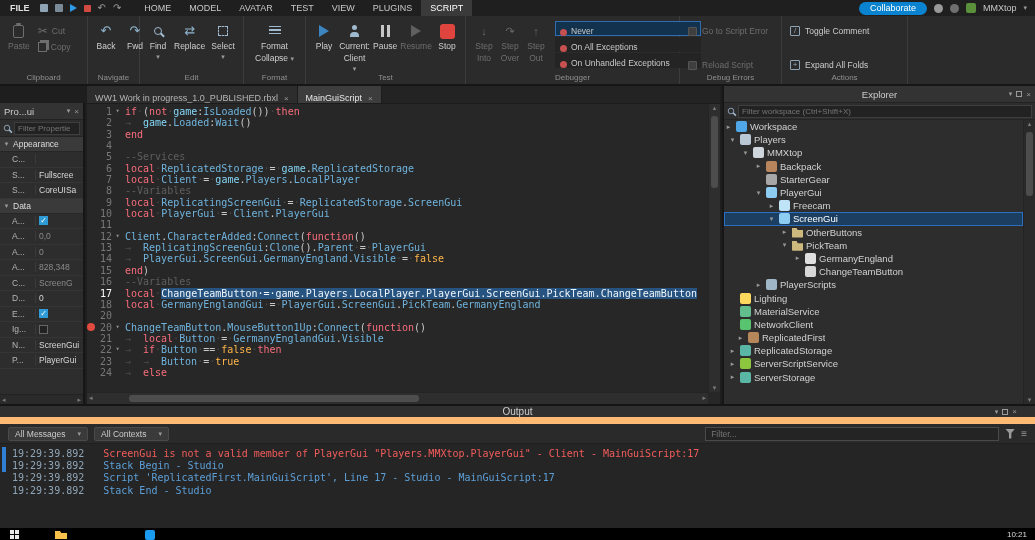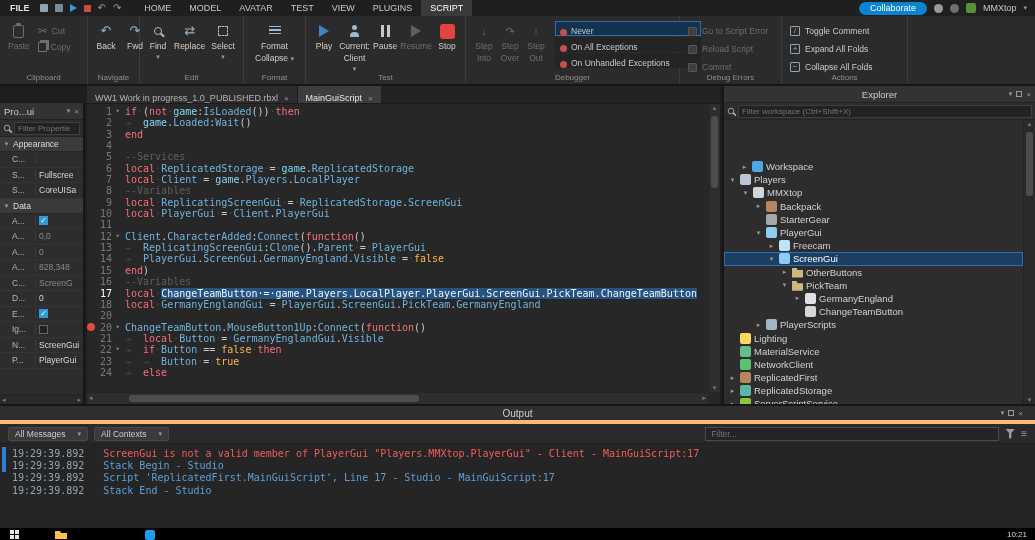--- a/index.html
+++ b/index.html
@@ -28,21 +28,21 @@
 .ribbon{position:absolute;top:16px;left:0;right:0;height:70px;background:#2b2b2b;border-bottom:2px solid #161616;display:flex}
 .rsec{position:relative;height:100%;border-right:1px solid #3c3c3c;padding:5px 5px 13px;flex:none}
 .rsec.filler{flex:1;border-right:none}
 .rsec-label{position:absolute;bottom:2px;left:0;right:0;text-align:center;font-size:8px;color:#8f8f8f}
 .rrow{display:flex;align-items:flex-start;gap:3px}
 .rbtn{display:flex;flex-direction:column;align-items:center;gap:2px;font-size:8.5px;color:#cfcfcf;padding:2px 3px;min-width:26px;text-align:center}
 .rbtn .icbox{height:16px;display:flex;align-items:center;justify-content:center}
 .dim{color:#6e6e6e}
 .vcol{display:flex;flex-direction:column;gap:3px;margin-top:3px}
 .hbtn{display:flex;align-items:center;gap:4px;font-size:8.5px;padding:1px 2px}
-.vlist{display:flex;flex-direction:column;gap:2px;margin-top:2px}
+.vlist{display:flex;flex-direction:column;gap:18px;margin-top:2px}
 .stack-btn{display:flex;align-items:center;gap:5px;height:16px;font-size:8.5px;padding:0 3px}
 .glyph{font-size:12px;line-height:12px}
 .nav{color:#8fb3cc;font-size:13px}
 .ic-clipboard{width:11px;height:13px;border:1.5px solid currentColor;border-radius:2px;position:relative;display:inline-block}
 .ic-clipboard::before{content:'';position:absolute;top:-3px;left:2px;right:2px;height:2.5px;background:currentColor;border-radius:1px}
 .ic-copy{width:9px;height:10px;border:1.2px solid currentColor;display:inline-block;box-shadow:2px -2px 0 0 currentColor}
 .ic-mag{width:8px;height:8px;border:1.5px solid #9fb9cf;border-radius:50%;position:relative;display:inline-block}
 .ic-mag::after{content:'';position:absolute;width:5px;height:1.6px;background:#9fb9cf;transform:rotate(45deg);right:-4px;bottom:-2px}
 .ic-select{width:10px;height:10px;border:1px dashed #9fb9cf;display:inline-block}
 .ic-format{width:12px;height:10px;display:inline-block;background:repeating-linear-gradient(#9fb9cf 0 1.5px,transparent 1.5px 3.5px)}
@@ -113,21 +113,21 @@
 .tree-row.sel{background:#1c3f61;box-shadow:inset 0 0 0 1px #2d6fbf;color:#fff}
 .tarrow{width:9px;font-size:7px;color:#989898;text-align:center;flex:none}
 .ticon{width:11px;height:11px;border-radius:2px;flex:none}
 .ticon.folder{clip-path:polygon(0 12%,42% 12%,52% 32%,100% 32%,100% 100%,0 100%);border-radius:1px}
 .tlabel{white-space:nowrap;overflow:hidden}
 .exp-scroll{position:absolute;right:0;top:34px;bottom:0;width:12px;background:#2a2a2a;border-left:1px solid #232323}
 .exp-thumb{position:absolute;top:12px;left:2px;right:2px;height:64px;background:#4d4d4d;border-radius:3px}
 
 
 .output{position:absolute;top:404px;left:0;right:0;height:124px;background:#252525;border-top:2px solid #151515}
-.out-head{height:18px;background:#2f2f2f;display:flex;align-items:center;font-size:10px;color:#ccc;border-bottom:4px solid #fdba74;position:relative;padding:0 12px}
+.out-head{height:18px;background:#2f2f2f;display:flex;align-items:center;font-size:10px;color:#ccc;border-bottom:7px solid #fdba74;position:relative;padding:0 18px}
 .out-toolbar{height:20px;display:flex;align-items:center;gap:6px;padding:0 8px;border-bottom:1px solid #1f1f1f;background:#2a2a2a}
 .dd{display:flex;align-items:center;gap:12px;background:#3a3a3a;border:1px solid #4a4a4a;border-radius:2px;font-size:8.5px;color:#ccc;height:14px;padding:0 6px}
 .out-toolbar input{margin-left:auto;width:294px;height:14px;background:#242424;border:1px solid #4a4a4a;color:#bbb;font-size:8.5px;padding:0 5px;font-family:"Liberation Sans",sans-serif}
 .funnel{width:10px;height:10px;background:#9a9a9a;clip-path:polygon(0 0,100% 0,62% 45%,62% 100%,38% 100%,38% 45%);display:inline-block}
 .out-log{position:relative;font-family:"DejaVu Sans Mono",monospace;font-size:10px;line-height:12.2px;padding:4px 0 0 12px}
 .out-line{white-space:nowrap}
 .out-line .ts{color:#8fa5b8;margin-right:19px}
 .out-line.error{color:#f25c5c}
 .out-line.info{color:#5c9fd8}
 .out-selbar{position:absolute;left:2px;top:41px;width:4px;height:25px;background:#2f7fd4}
@@ -510,21 +510,21 @@
           <span class="caret">▾</span>
           <span class="float-ic"></span>
           <span>×</span>
         </span>
       </div>
       <div class="filter-row">
         <span class="ic-mag" style="transform:scale(.8)"></span>
         <input placeholder="Filter workspace (Ctrl+Shift+X)" style="">
       </div>
       <div id="tree" class="tree">
-          <div class="tree-row" style="padding-left: 16px; margin-top: 40px;">
+          <div class="tree-row" style="padding-left: 0;">
             <span class="tarrow">▸</span>
             <span class="ticon" style="background: rgb(79, 167, 232);"></span>
             <span class="tlabel">Workspace</span>
           </div>
           <div class="tree-row" style="padding-left: 4px;">
             <span class="tarrow">▾</span>
             <span class="ticon" style="background: rgb(185, 200, 212);"></span>
             <span class="tlabel">Players</span>
           </div>
           <div class="tree-row" style="padding-left: 17px;">
@@ -590,21 +590,21 @@
           <div class="tree-row" style="padding-left: 4px;">
             <span class="tarrow"></span>
             <span class="ticon" style="background: rgb(98, 191, 141);"></span>
             <span class="tlabel">MaterialService</span>
           </div>
           <div class="tree-row" style="padding-left: 4px;">
             <span class="tarrow"></span>
             <span class="ticon" style="background: rgb(88, 196, 112);"></span>
             <span class="tlabel">NetworkClient</span>
           </div>
-          <div class="tree-row" style="padding-left: 4px;">
+          <div class="tree-row" style="padding-left: 12px;">
             <span class="tarrow">▸</span>
             <span class="ticon" style="background: rgb(181, 135, 90);"></span>
             <span class="tlabel">ReplicatedFirst</span>
           </div>
           <div class="tree-row" style="padding-left: 4px;">
             <span class="tarrow">▸</span>
             <span class="ticon" style="background: rgb(91, 183, 165);"></span>
             <span class="tlabel">ReplicatedStorage</span>
           </div>
           <div class="tree-row" style="padding-left: 4px;">

